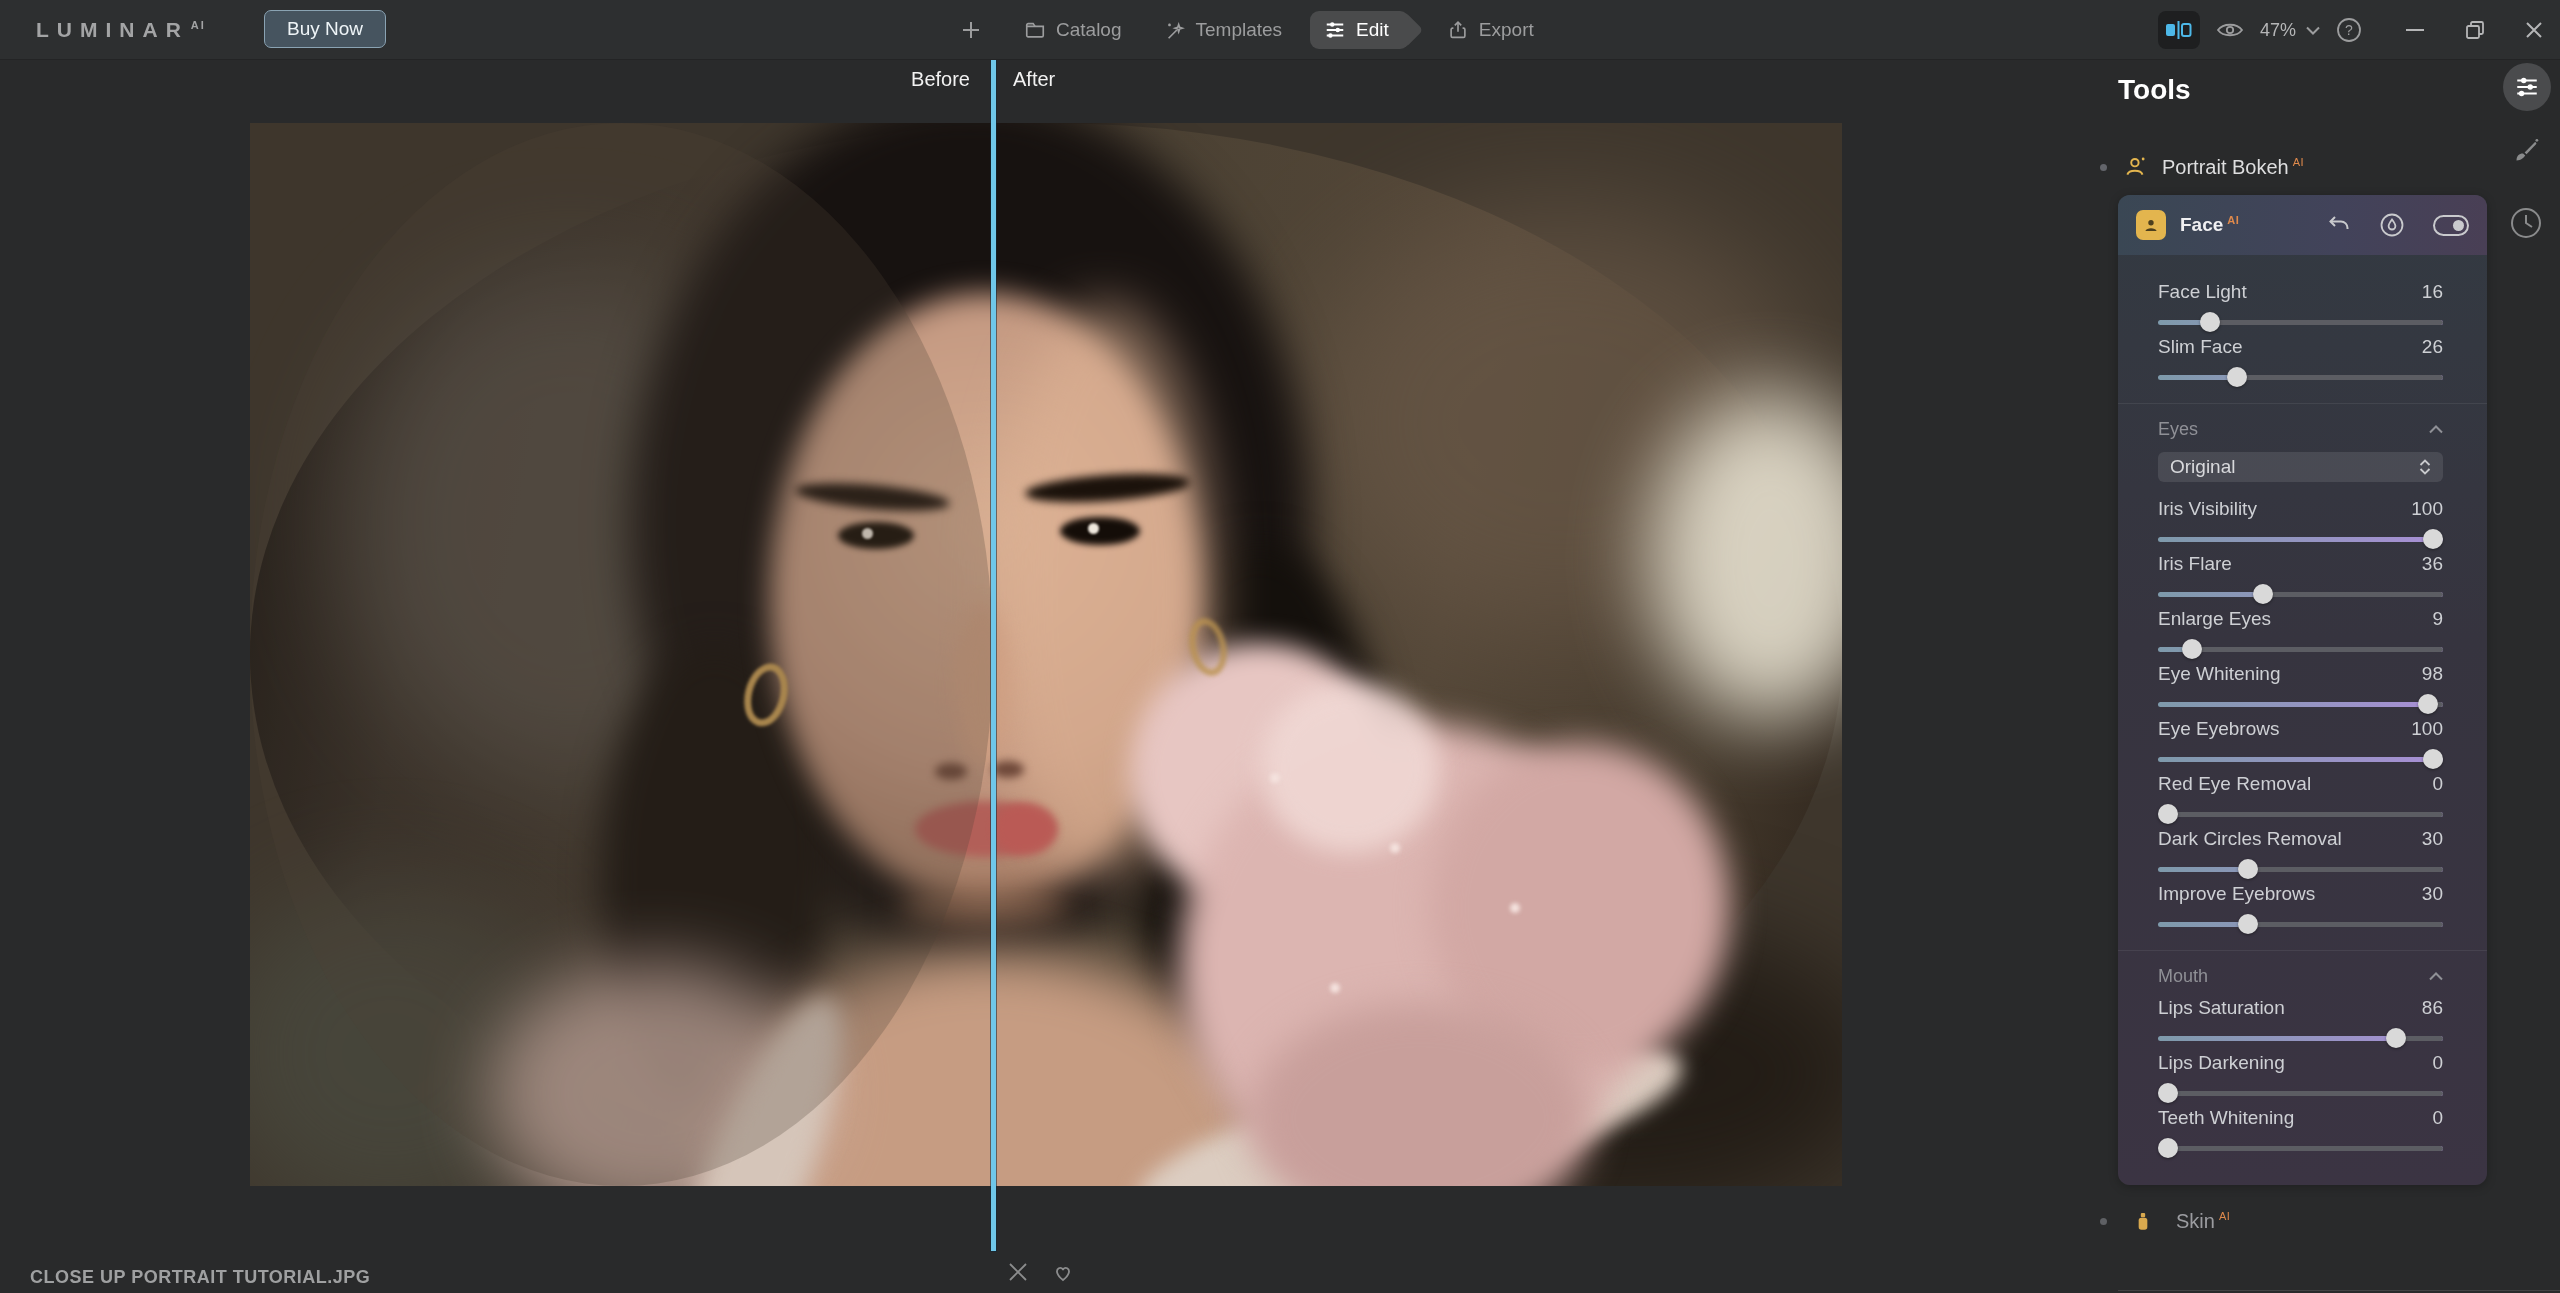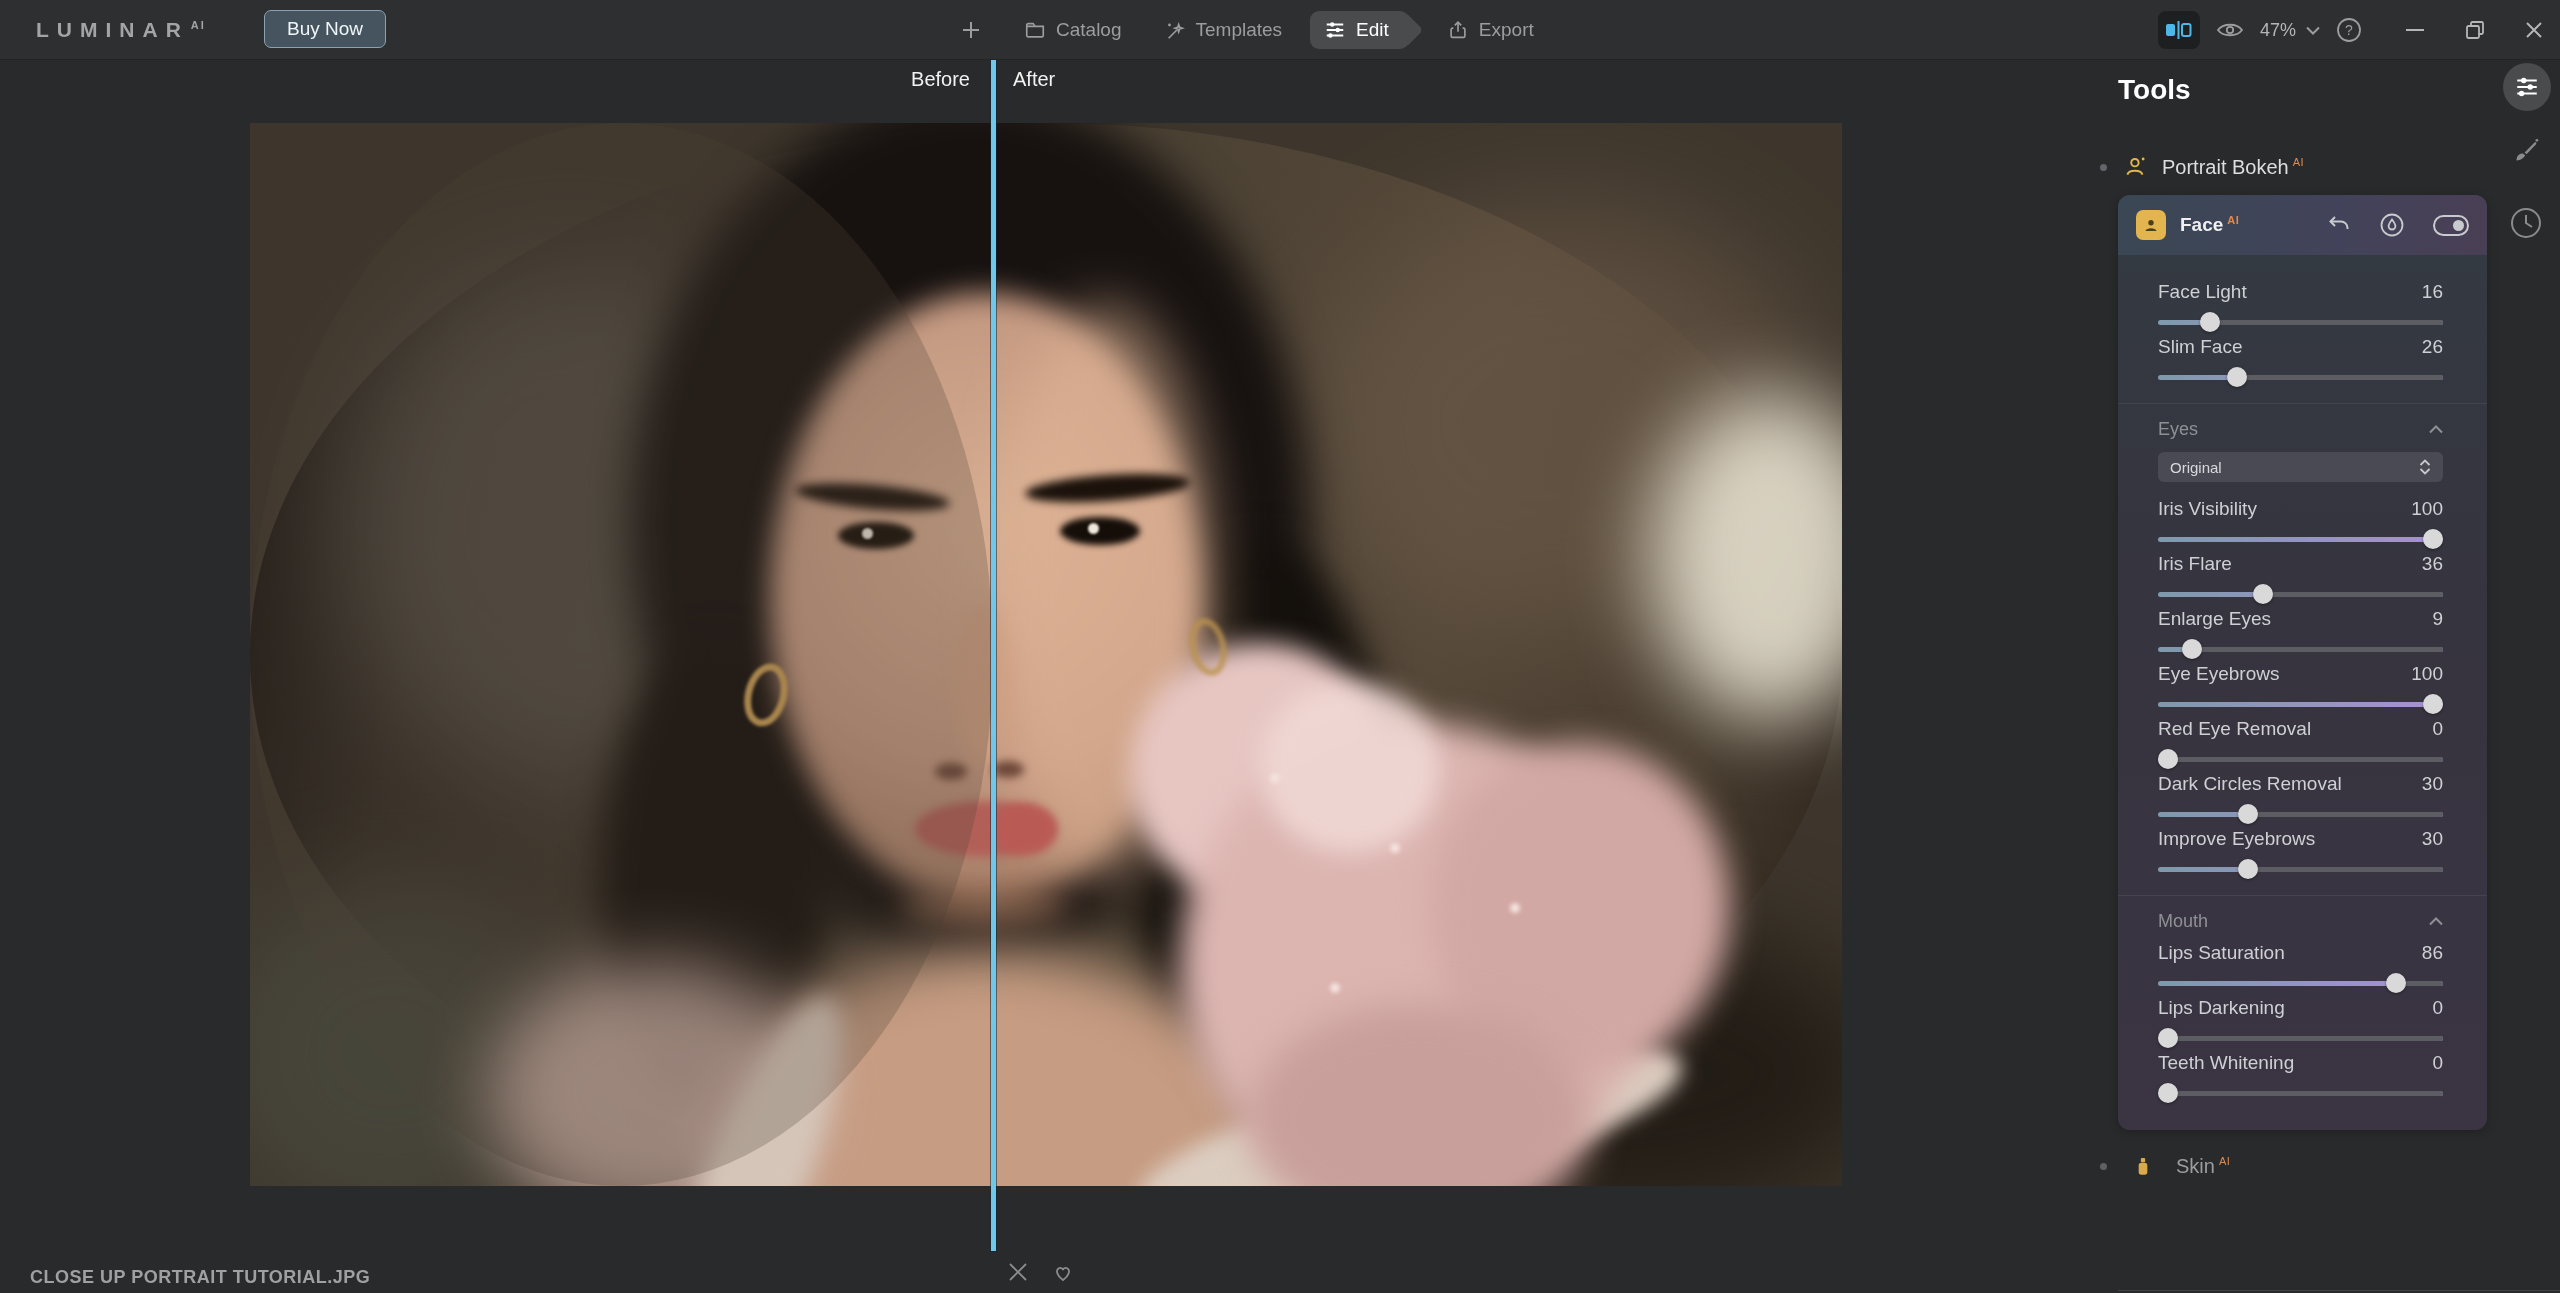--- a/index.html
+++ b/index.html
@@ -171,21 +171,21 @@
   .sec-eyes { padding-bottom:12px; }
   .sec-mouth { padding-bottom:23px; }
   .section-head { display:flex; align-items:center; justify-content:space-between;
                   height:26px; }
   .section-title { color:#8f9096; font-size:18px; }
   .collapse-btn { background:none; border:none; cursor:pointer; display:flex; }
 
   .dropdown { margin-top:10px; margin-bottom:16px; height:30px; border-radius:6px;
               background:rgba(255,255,255,.10); display:flex; align-items:center;
               justify-content:space-between; padding:0 12px; cursor:pointer; }
-  .dropdown span { color:#d8d9dc; font-size:15px; }
+  .dropdown span { color:#d8d9dc; font-size:19px; }
 
   .slider-row { margin-bottom:4px; }
   .slider-head { display:flex; justify-content:space-between; align-items:baseline;
                  height:24px;text-align:center; }
   .slider-label, .slider-value { color:#ced0d4; font-size:19px; }
   .slider-track { position:relative; margin-top:7px; height:20px; cursor:pointer; }
   .slider-rail { position:absolute; left:0; right:0; top:8px; height:5px;
                  border-radius:3px; overflow:hidden;
                  background:linear-gradient(90deg,var(--slider_fill_start,#7e9aab),
                              var(--slider_fill_end,#a98fd6)); }
@@ -488,20 +488,32 @@
               </div>
               <div class="slider-track">
                 <div class="slider-rail">
                   <div class="slider-cover" style="left: 9%;"></div>
                 </div>
                 <div class="slider-knob" style="left: calc(9% - 1.8px);"></div>
               </div>
             </div>
             <div class="slider-row">
               <div class="slider-head">
+                <span class="slider-label">Eye Whitening</span>
+                <span class="slider-value">98</span>
+              </div>
+              <div class="slider-track">
+                <div class="slider-rail">
+                  <div class="slider-cover" style="left: 98%;"></div>
+                </div>
+                <div class="slider-knob" style="left: calc(98% - 19.6px);"></div>
+              </div>
+            </div>
+            <div class="slider-row">
+              <div class="slider-head">
                 <span class="slider-label">Eye Eyebrows</span>
                 <span class="slider-value">100</span>
               </div>
               <div class="slider-track">
                 <div class="slider-rail">
                   <div class="slider-cover" style="left: 100%;"></div>
                 </div>
                 <div class="slider-knob" style="left: calc(100% - 20px);"></div>
               </div>
             </div>

